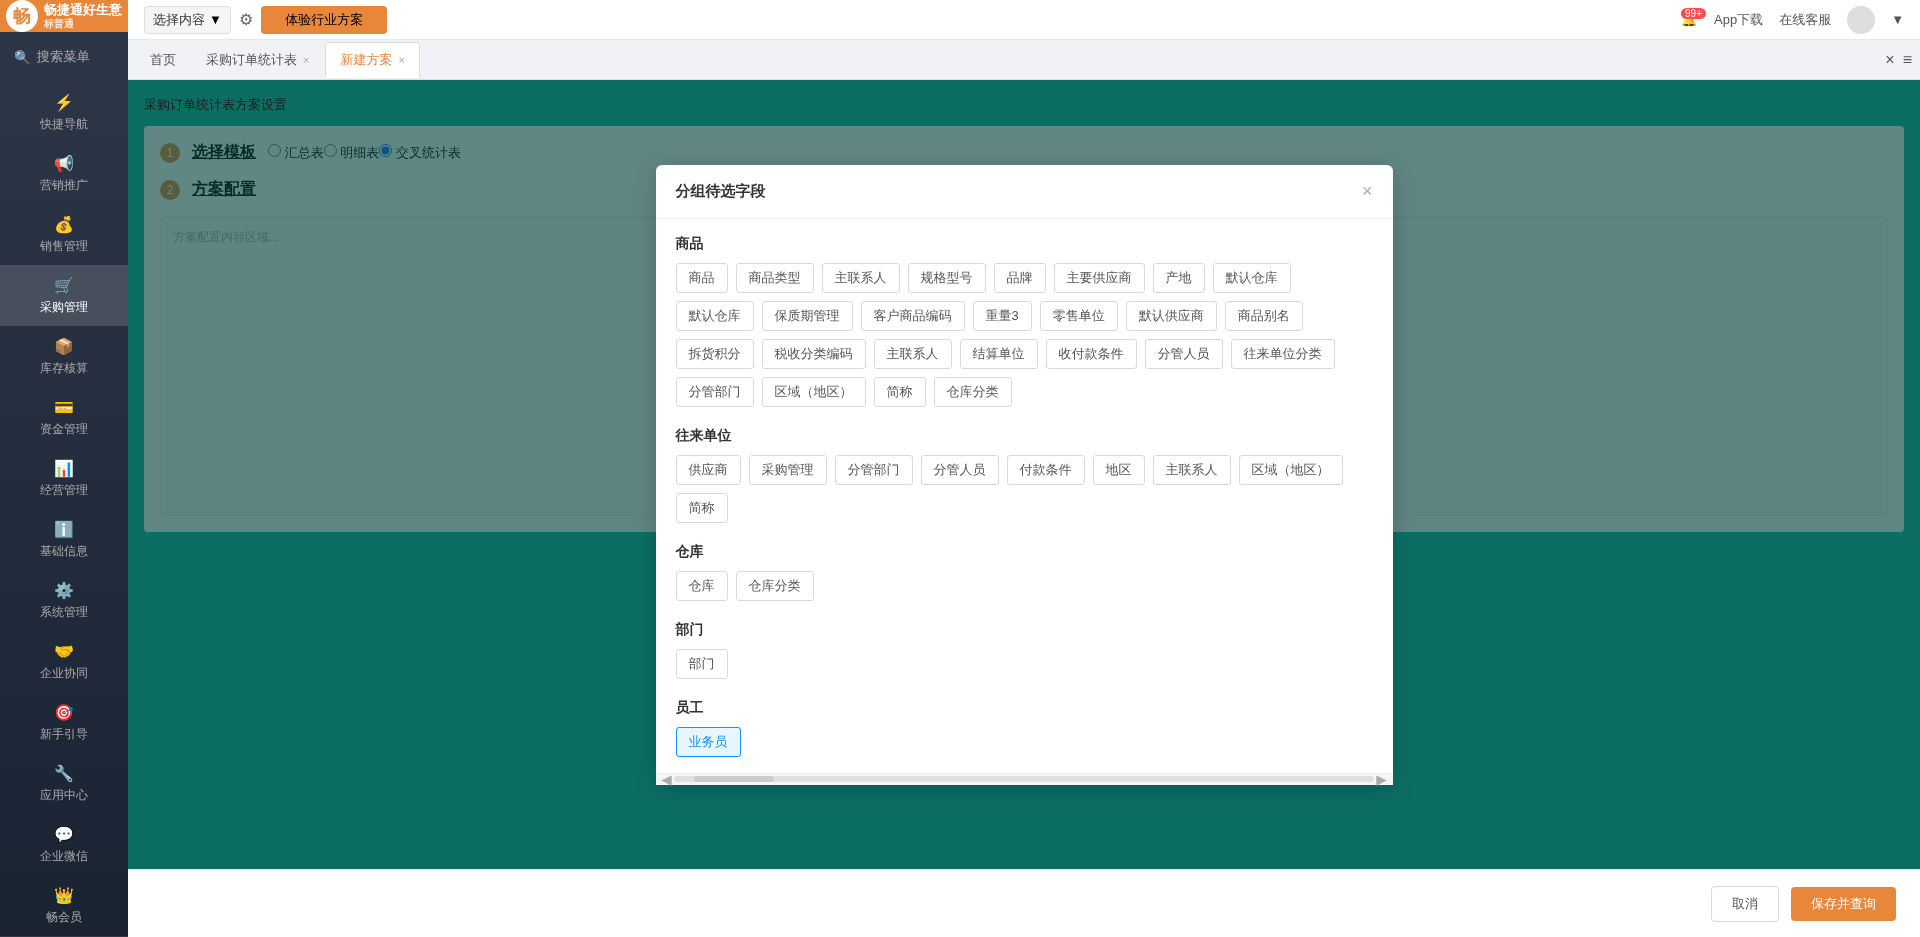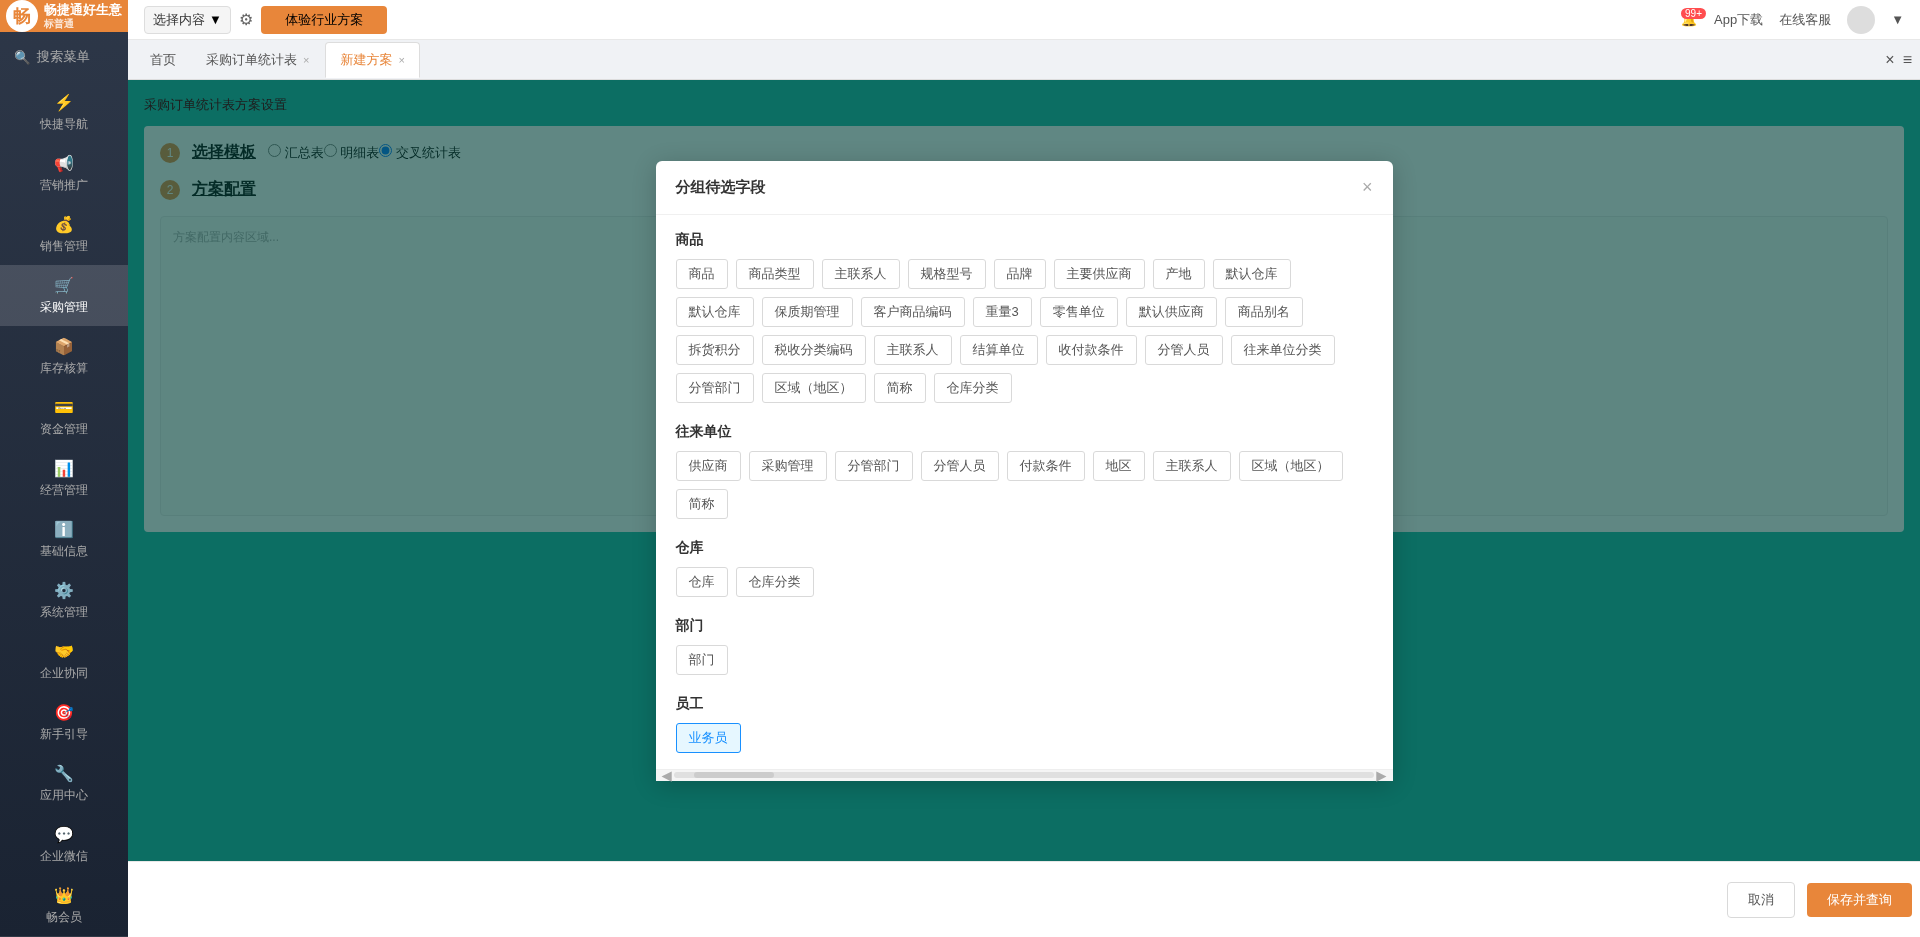--- a/index.html
+++ b/index.html
@@ -71,21 +71,21 @@
     .field-tags { display: flex; flex-wrap: wrap; gap: 8px; }
     .field-tag { border: 1px solid #d9d9d9; border-radius: 3px; padding: 5px 12px; font-size: 13px; color: #555; cursor: pointer; background: white; }
     .field-tag.selected { border-color: #1890ff; color: #1890ff; background: #e6f7ff; }
 
     
     .modal-body::-webkit-scrollbar { width: 6px; }
     .modal-body::-webkit-scrollbar-track { background: #f5f5f5; }
     .modal-body::-webkit-scrollbar-thumb { background: #ccc; border-radius: 3px; }
 
     
-    .bottom-bar { height: 76px; background: white; border-top: 1px solid #e8e8e8; display: flex; align-items: center; justify-content: flex-end; padding: 0 8px; gap: 12px; flex-shrink: 0; }
+    .bottom-bar { height: 68px; background: white; border-top: 1px solid #e8e8e8; display: flex; align-items: center; justify-content: flex-end; padding: 0 24px; gap: 12px; flex-shrink: 0; }
     .btn-cancel { background: white; border: 1px solid #d9d9d9; border-radius: 4px; padding: 8px 20px; cursor: pointer; font-size: 13px; color: #555; }
     .btn-save { background: #e8863a; border: none; border-radius: 4px; padding: 8px 20px; cursor: pointer; font-size: 13px; color: white; }
 
     
     .modal-hscroll { height: 12px; background: #f5f5f5; border-top: 1px solid #eee; display: flex; align-items: center; padding: 0 4px; flex-shrink: 0; }
     .hscroll-track { flex: 1; height: 6px; background: #e0e0e0; border-radius: 3px; position: relative; }
     .hscroll-thumb { width: 80px; height: 6px; background: #ccc; border-radius: 3px; position: absolute; left: 20px; }
   </style>
 </head>
 <body>

